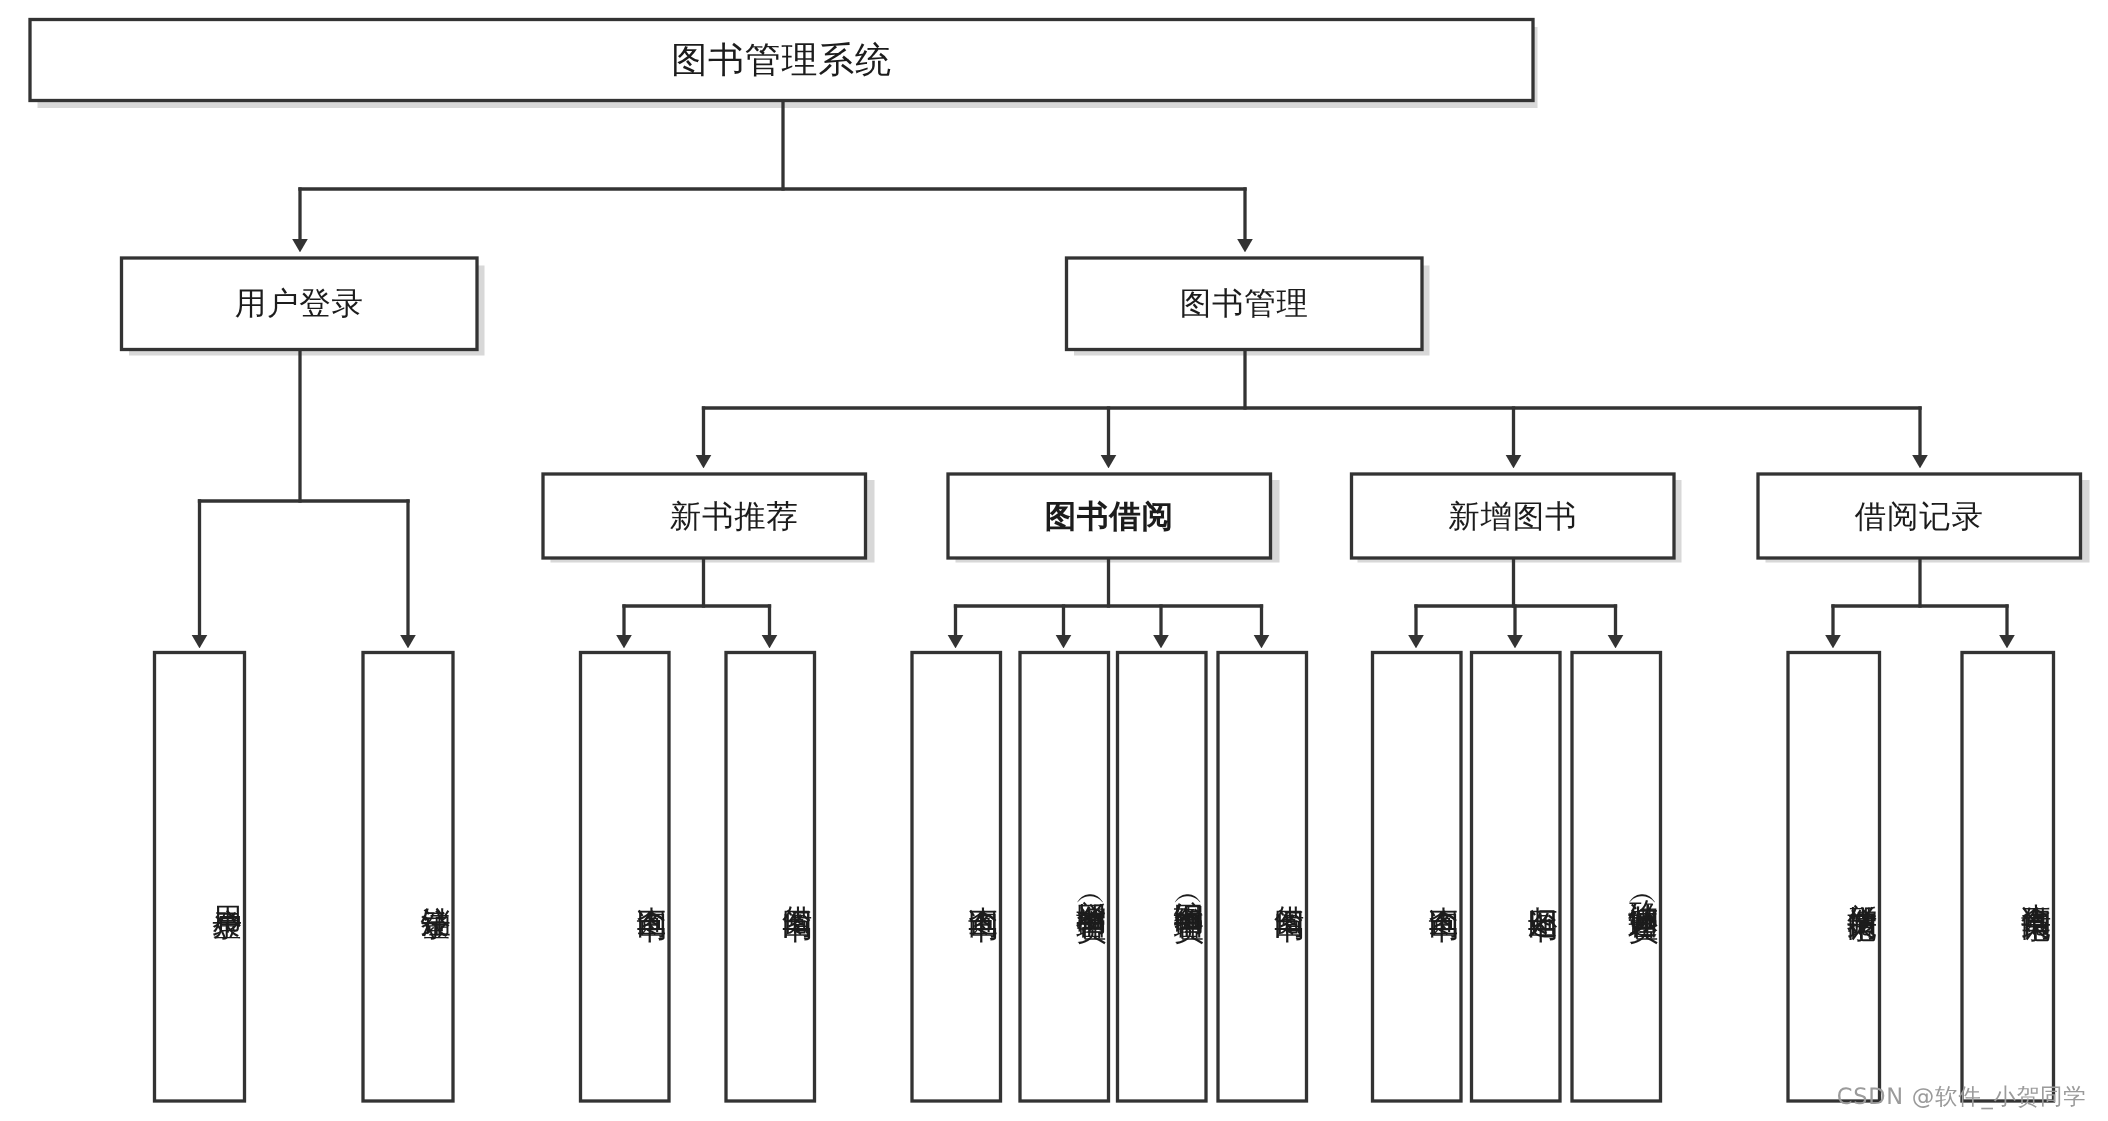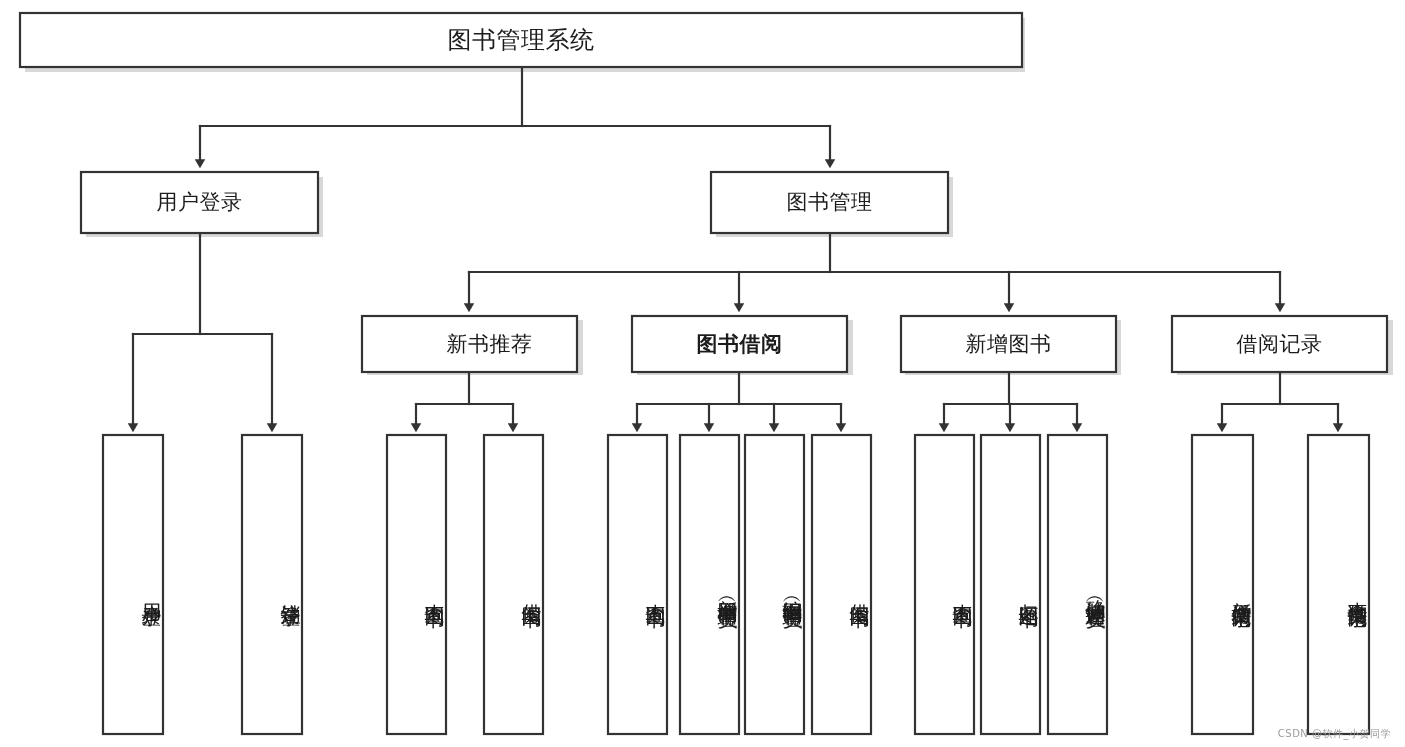--- a/index.html
+++ b/index.html
@@ -68,21 +68,21 @@
   }
   .hit {
     position: absolute;
     cursor: pointer;
     background: transparent;
   }
   .watermark {
     position: absolute;
     right: 14px;
     bottom: 6px;
-    font-size: 10px;
+    font-size: 15px;
     color: #9b9b9b;
     letter-spacing: .5px;
     white-space: nowrap;
     font-family: "DejaVu Sans", "Liberation Sans", sans-serif;
   }
 </style>
 </head>
 <body>
 
 <div id="diagram-root">

